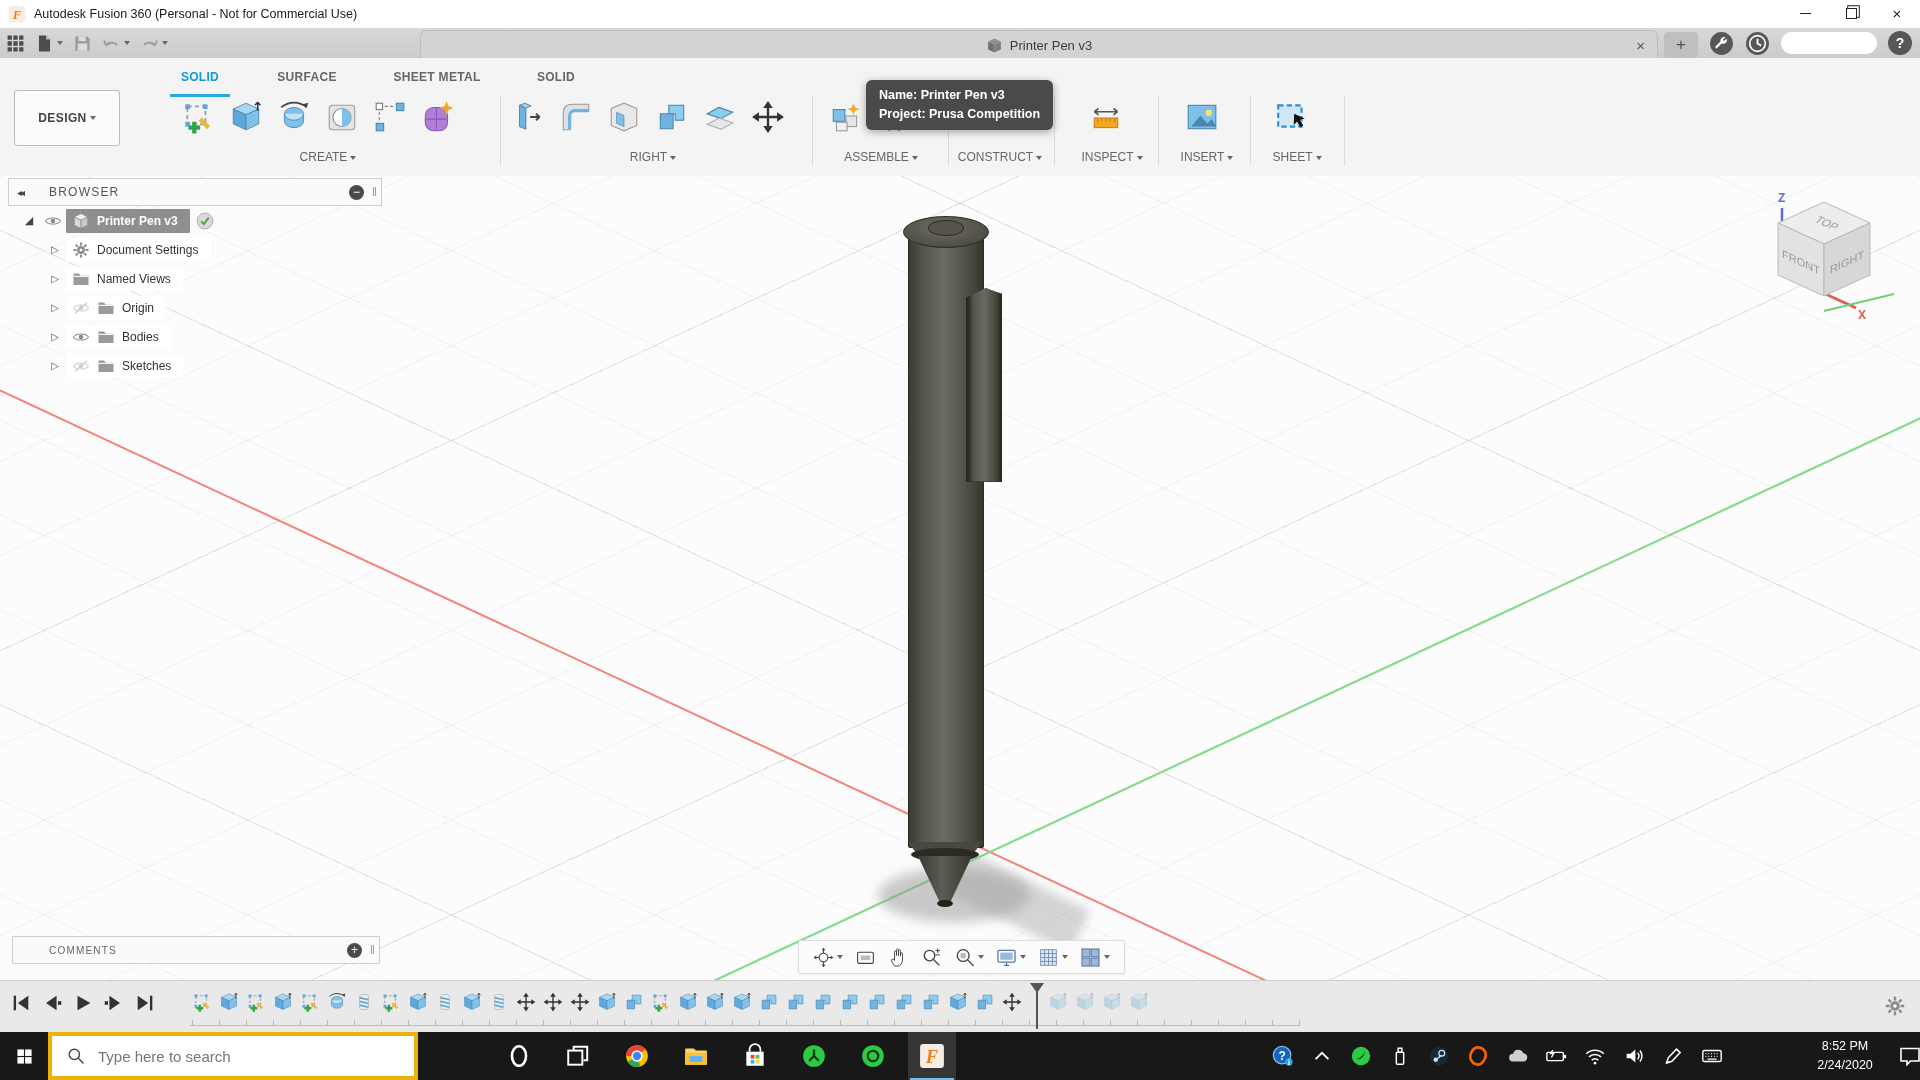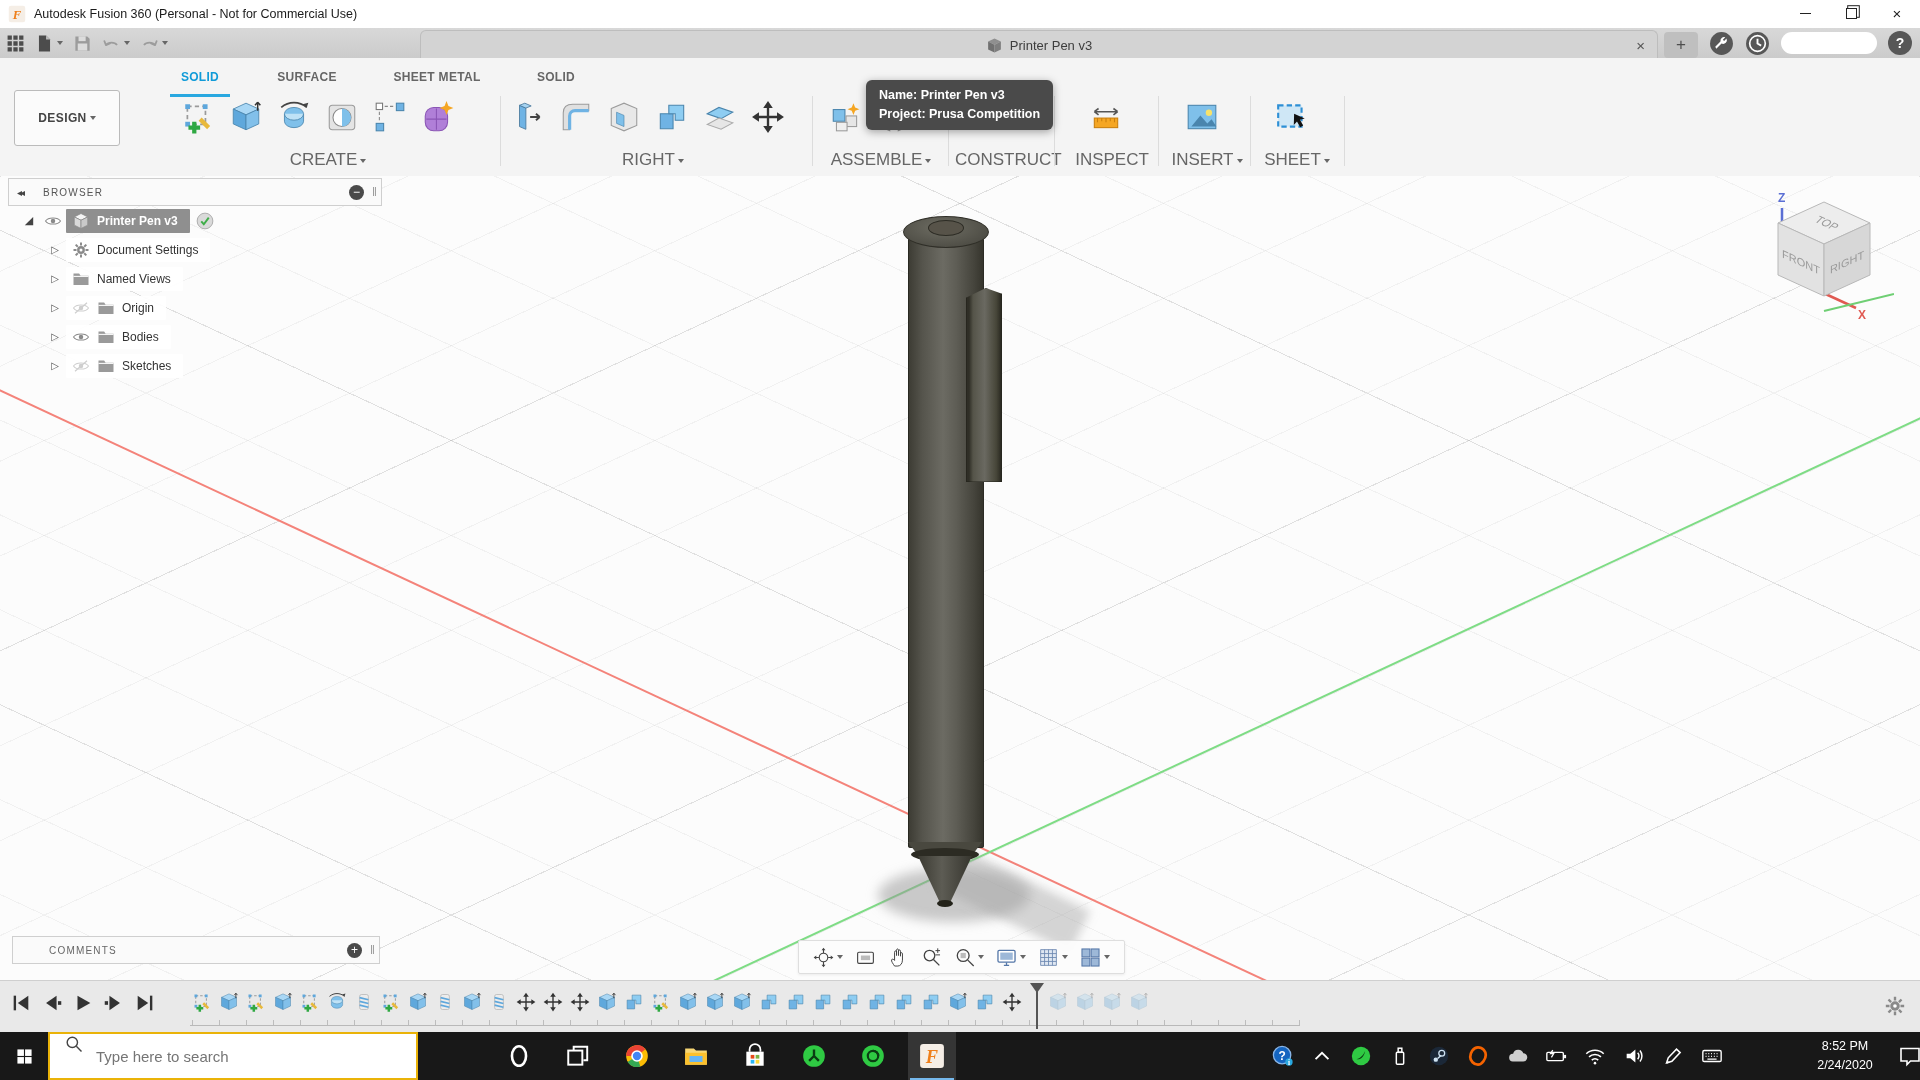--- a/index.html
+++ b/index.html
@@ -45,21 +45,21 @@
   #design-btn{position:absolute;left:14px;top:32px;width:104px;height:54px;border:1px solid #bbb;border-radius:3px;
               background:#fbfbfb;display:flex;align-items:center;justify-content:center;font-size:12px;
               font-weight:bold;color:#444;letter-spacing:.4px}
   .rtab{position:absolute;top:12px;height:22px;font-size:12px;font-weight:bold;color:#666;
         display:flex;align-items:flex-start;justify-content:center;letter-spacing:.3px}
   .rtab.active{color:#119bd8;border-bottom:3px solid #29a8e0;padding-bottom:2px}
   .rgroup{position:absolute;top:36px;height:76px}
   .rtools{display:flex;gap:8px;align-items:center;height:46px}
   .tool{width:40px;height:44px;display:flex;align-items:center;justify-content:center;border-radius:3px}
   .tool .icon{width:34px;height:34px}
-  .rlabel{position:absolute;left:0;right:0;top:56px;text-align:center;font-size:17px;color:#666}
+  .rlabel{position:absolute;left:0;right:0;top:56px;text-align:center;font-size:12px;color:#666}
   .rdiv{position:absolute;top:38px;height:70px;width:1px;background:#dcdcdc}
 
   
   #viewport{left:0;top:176px;width:1920px;height:804px;overflow:hidden;background:
     repeating-linear-gradient(155deg, rgba(0,0,0,0.045) 0 1px, transparent 1px 86px),
     repeating-linear-gradient(205deg, rgba(0,0,0,0.045) 0 1px, transparent 1px 86px),
     repeating-linear-gradient(155deg, rgba(0,0,0,0.07) 0 1px, transparent 1px 430px),
     repeating-linear-gradient(205deg, rgba(0,0,0,0.07) 0 1px, transparent 1px 430px),
     #fcfcfc}
   .axis{position:absolute;height:1.6px;width:3400px}
@@ -84,21 +84,21 @@
     clip-path:polygon(0 0,100% 0,86% 100%,14% 100%)}
   .pen-ring{left:911px;top:672px;width:68px;height:13px;border-radius:50%;background:#2c2b23}
   .pen-cone{left:915px;top:680px;width:60px;height:50px;
     background:linear-gradient(90deg,#37362e,#5d5c54 45%,#32312a);
     clip-path:polygon(5% 0,95% 0,57% 97%,43% 97%)}
   .pen-tip{left:937px;top:724px;width:16px;height:7px;border-radius:50%;background:#232219}
 
   
   #browser-header{left:8px;top:2px;width:372px;height:26px;background:rgba(250,250,250,.97);
     border:1px solid #cfcfcf;display:flex;align-items:center}
-  #browser-header .hdr-label{font-size:10px;color:#555;letter-spacing:1.2px;margin-left:20px;flex:1}
+  #browser-header .hdr-label{font-size:12px;color:#555;letter-spacing:1.2px;margin-left:26px;flex:1}
   .hdr-collapse{font-size:10px;color:#444;margin-left:8px;letter-spacing:-2px}
   .circle-sm{width:15px;height:15px;border-radius:50%;background:#4a4a4a;color:#fff;font-size:12px;
              display:flex;align-items:center;justify-content:center;margin-right:8px;line-height:0}
   .grip{color:#999;font-size:12px;margin-right:4px}
   #browser-tree{left:8px;top:32px;width:372px}
   .brow{display:flex;align-items:center;height:25px;margin-bottom:4px}
   .brow .tri{width:22px;text-align:center;font-size:10px;color:#555}
   .brow .chip{display:inline-flex;align-items:center;gap:7px;background:rgba(255,255,255,.92);
               padding:3px 12px 3px 6px;border-radius:1px}
   .brow .chip .lbl{font-size:12px;color:#333}
@@ -137,22 +137,22 @@
   #tl-playhead{position:absolute;left:1030px;top:2px;width:14px;height:46px}
   #tl-playhead .ph-tri{width:0;height:0;border-left:7px solid transparent;border-right:7px solid transparent;
     border-top:10px solid #555}
   #tl-playhead .ph-line{position:absolute;left:6px;top:8px;width:2px;height:38px;background:#555}
   #tl-gear{position:absolute;right:14px;top:14px;width:22px;height:22px}
 
   
   #taskbar{left:0;top:1032px;width:1920px;height:48px;background:#181818}
   #start-btn{position:absolute;left:0;top:0;width:48px;height:48px;display:flex;align-items:center;justify-content:center}
   #start-btn .icon{width:17px;height:17px}
-  #search-box{position:absolute;left:48px;top:0;width:370px;height:48px;background:#fff;border:2px solid #eab308;
-              display:flex;box-sizing:border-box}
+  #search-box{position:absolute;left:48px;top:0;width:370px;height:48px;background:#fff;border:4px solid #eab308;
+              display:flex;align-items:center;box-sizing:border-box}
   #search-box .icon{width:20px;height:20px;margin:0 10px 0 14px}
   #search-input{border:none;outline:none;font-size:15px;color:#333;width:300px;background:transparent;
                 font-family:"Liberation Sans",sans-serif}
   #taskbar-apps{position:absolute;left:495px;top:0;display:flex}
   .tb-cell{width:48px;height:48px;display:flex;align-items:center;justify-content:center;position:relative;margin-right:11px}
   .tb-cell .icon{width:26px;height:26px}
   .tb-cell.active{background:rgba(255,255,255,.13)}
   .tb-cell.active::after{content:"";position:absolute;left:2px;right:2px;bottom:0;height:2.5px;background:#76b9ed}
   #tray{position:absolute;left:1272px;top:0;height:48px;display:flex;align-items:center;gap:17px}
   #tray .icon{width:22px;height:22px}

